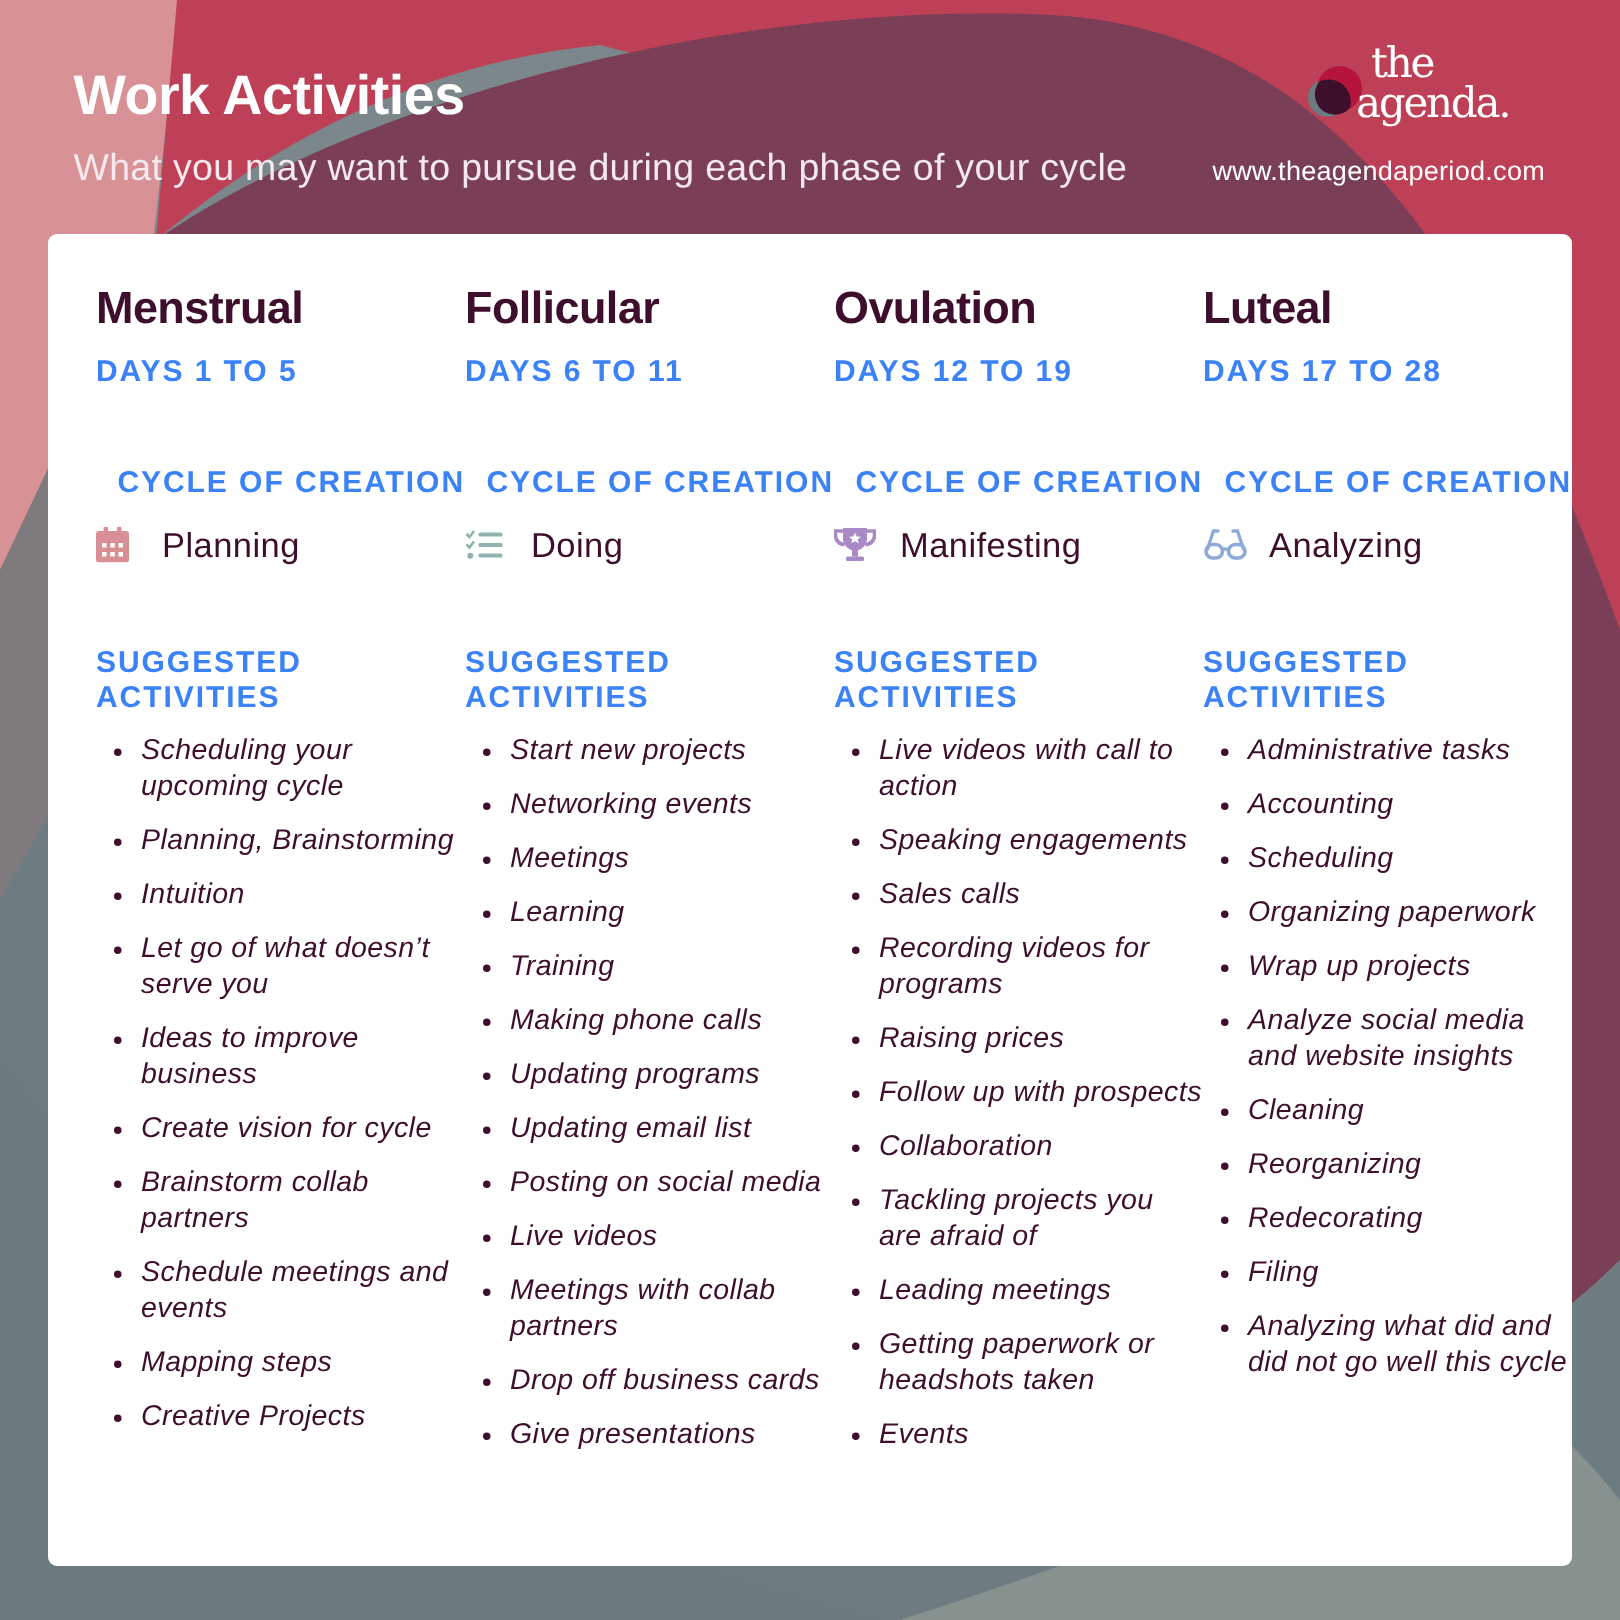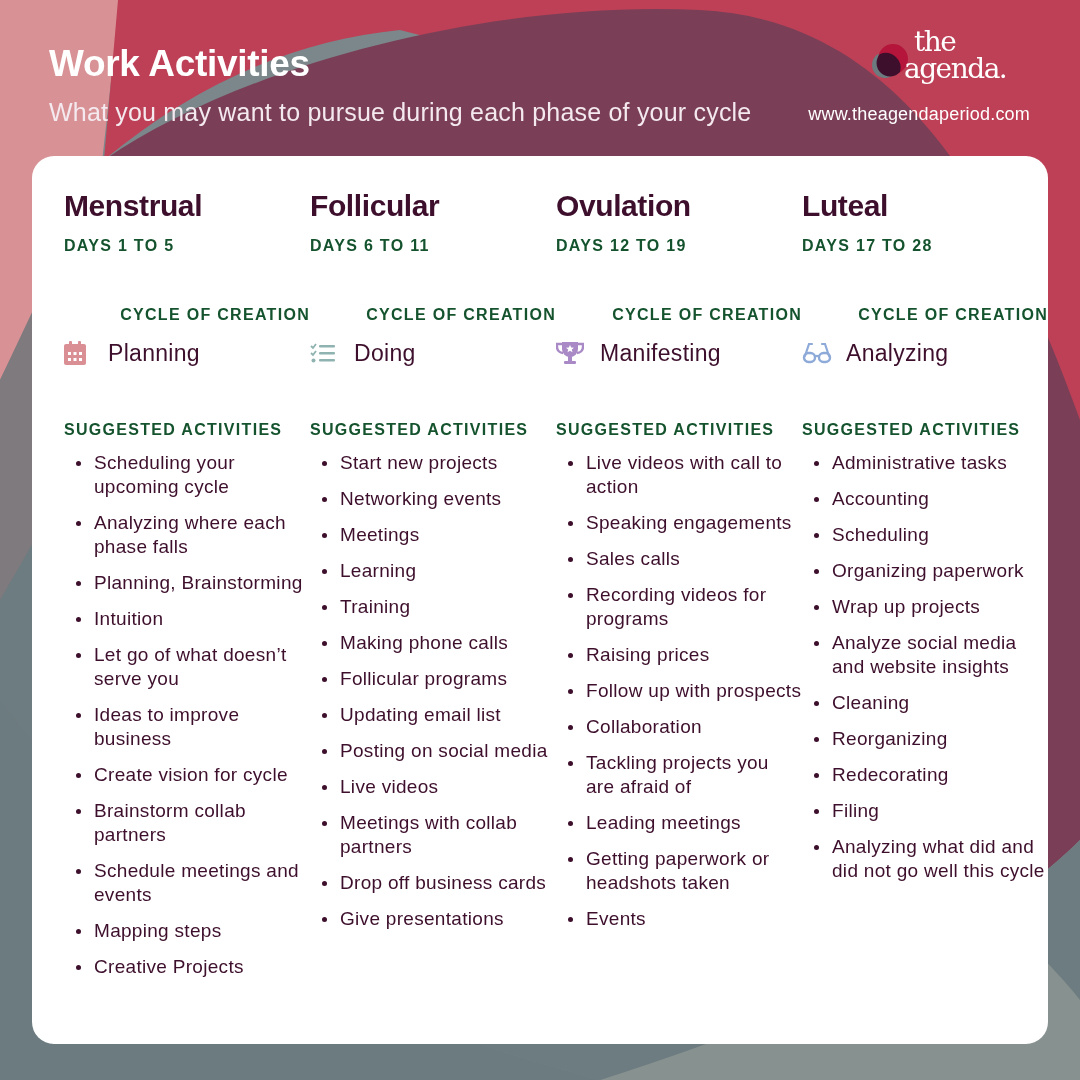--- a/index.html
+++ b/index.html
@@ -30,44 +30,44 @@
     color: #fff; font-size: 28px; line-height: 27px; letter-spacing: -1.5px;
   }
   .logo-text span { display: block; }
   .logo-text .l2 { margin-left: -10px; }
   .site-url {
     position: absolute; right: 0; top: 70px; color: #fff; font-size: 18px; letter-spacing: 0.2px;
   }
 
   .card {
     position: absolute; left: 32px; top: 156px; width: 1016px; height: 888px;
-    background: #ffffff; border-radius: 22px; z-index: 2;
+    background: #ffffff; border-radius: 6px; z-index: 2;
     display: flex; padding: 0 0 0 32px;
   }
   .col { width: 247px; padding-top: 30px; }
   .phase-name {
     color: #3d0f2c; font-size: 30px; font-weight: 700; letter-spacing: -0.4px;
     line-height: 40px;
   }
   .label {
-    color: #14532d; font-size: 16px; font-weight: 700; letter-spacing: 1.3px;
+    color: #3b82f6; font-size: 20px; font-weight: 700; letter-spacing: 1.3px;
     text-transform: uppercase;
   }
   .days { margin-top: 11px; }
   .coc-label { margin-top: 51px; text-align: right; }
   .creation {
     display: flex; align-items: center; margin-top: 14px; height: 30px;
   }
   .creation .ico { width: 32px; height: 26px; display: flex; align-items: center; margin-right: 12px; }
   .creation .txt { color: #3d0f2c; font-size: 23px; letter-spacing: 0.3px; }
   .sa-label { margin-top: 53px; }
   ul.acts { list-style: none; margin-top: 12px; }
   ul.acts li {
     position: relative; padding-left: 30px; color: #3d0f2c; font-size: 19px;
-    line-height: 24px; margin-bottom: 12px; letter-spacing: 0.3px;
+    line-height: 24px; margin-bottom: 12px; letter-spacing: 0.3px; font-style: italic;
   }
   ul.acts li::before {
     content: ""; position: absolute; left: 12px; top: 10px;
     width: 5px; height: 5px; border-radius: 50%; background: #3d0f2c;
   }
 </style>
 </head>
 <body>
 
 <div class="bg">
@@ -126,21 +126,20 @@
               <rect x="9.5" y="17" width="3" height="3"></rect>
               <rect x="15" y="17" width="3" height="3"></rect>
           </g>
         </svg>
       </span>
       <span class="txt">Planning</span>
     </div>
     <div class="label sa-label">SUGGESTED ACTIVITIES</div>
     <ul class="acts">
       <li>Scheduling your upcoming cycle</li>
-      <li>Analyzing where each phase falls</li>
       <li>Planning, Brainstorming</li>
       <li>Intuition</li>
       <li>Let go of what doesn’t serve you</li>
       <li>Ideas to improve business</li>
       <li>Create vision for cycle</li>
       <li>Brainstorm collab partners</li>
       <li>Schedule meetings and events</li>
       <li>Mapping steps</li>
       <li>Creative Projects</li>
     </ul>
@@ -164,21 +163,21 @@
       <span class="txt">Doing</span>
     </div>
     <div class="label sa-label">SUGGESTED ACTIVITIES</div>
     <ul class="acts">
       <li>Start new projects</li>
       <li>Networking events</li>
       <li>Meetings</li>
       <li>Learning</li>
       <li>Training</li>
       <li>Making phone calls</li>
-      <li>Follicular programs</li>
+      <li>Updating programs</li>
       <li>Updating email list</li>
       <li>Posting on social media</li>
       <li>Live videos</li>
       <li>Meetings with collab partners</li>
       <li>Drop off business cards</li>
       <li>Give presentations</li>
     </ul>
   </div>
 
   <div class="col">

